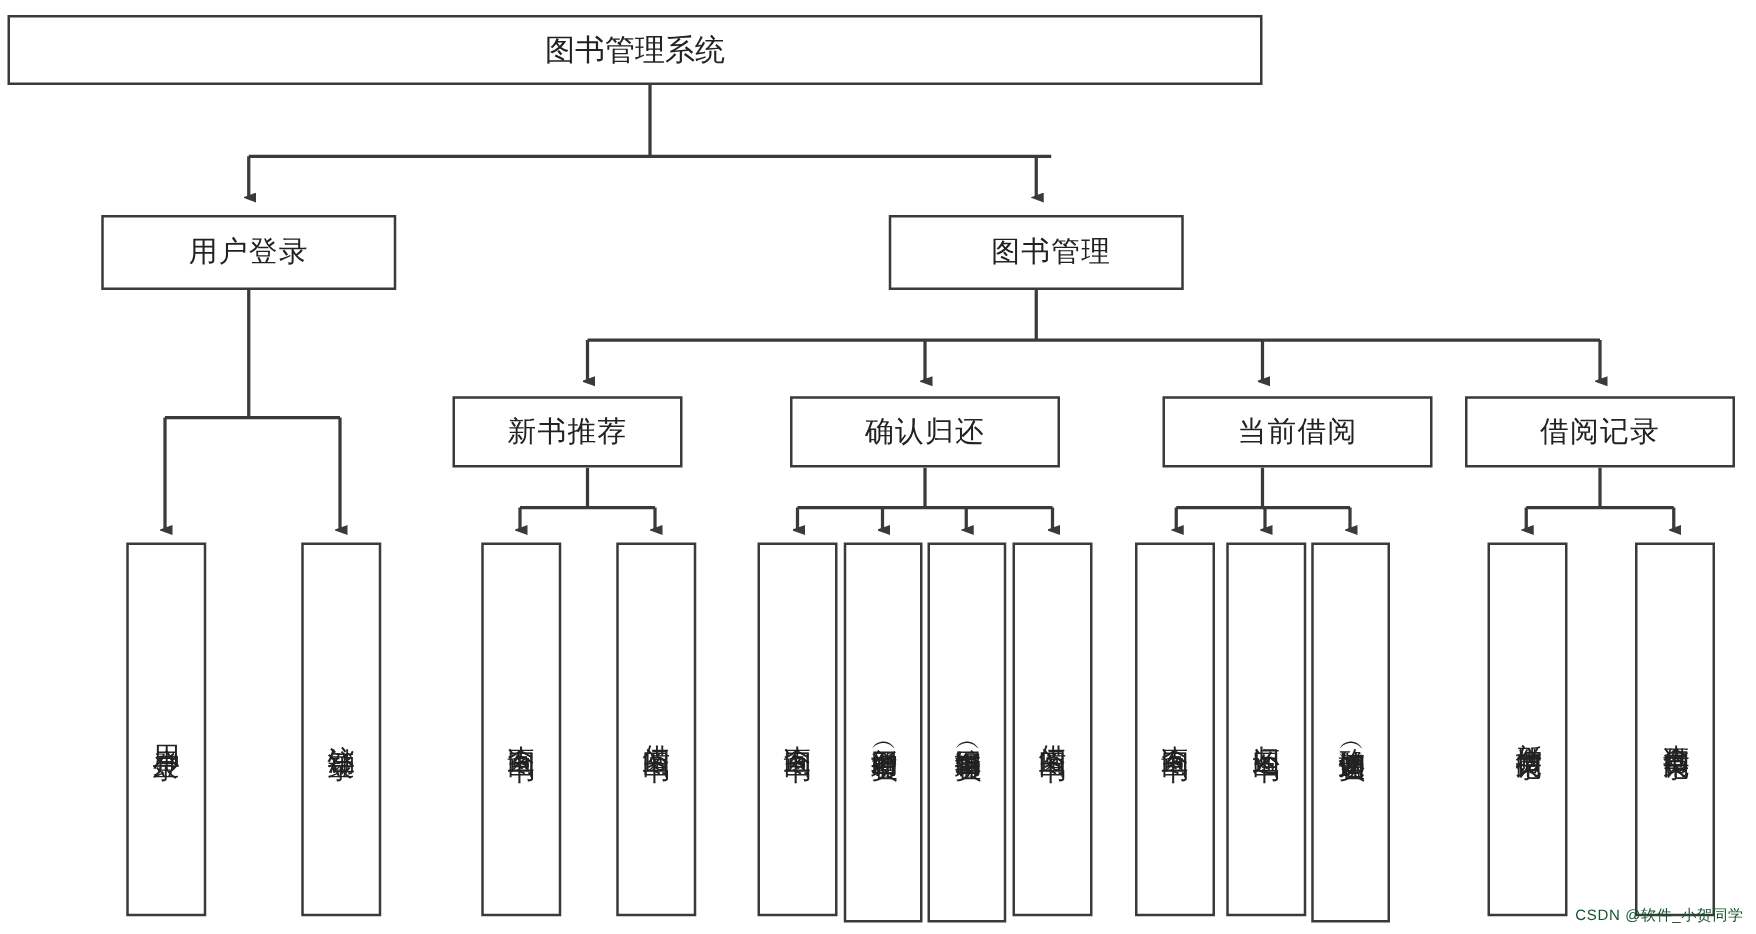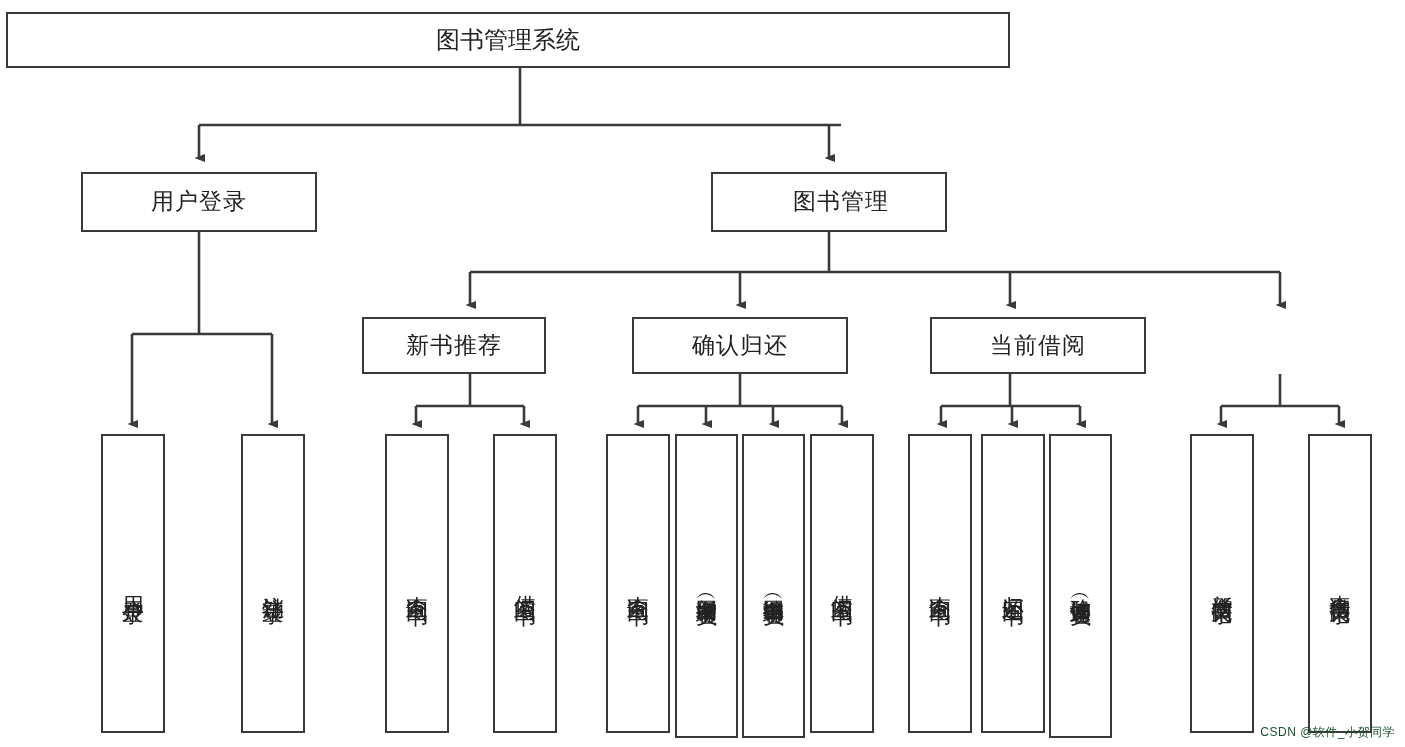--- a/index.html
+++ b/index.html
@@ -137,20 +137,23 @@
 
   <div class="node h" style="left:362px; top:317px; width:184px; height:57px;">
     <span>新书推荐</span>
   </div>
   <div class="node h" style="left:632px; top:317px; width:216px; height:57px;">
     <span>确认归还</span>
   </div>
   <div class="node h" style="left:902px; top:317px; width:216px; height:57px;margin-left:28px;">
     <span>当前借阅</span>
   </div>
+  <div class="node h" style="left:1172px; top:317px; width:216px; height:57px;">
+    <span>借阅记录</span>
+  </div>
 
   <div class="node v" style="left:101px; top:434px; width:64px; height:299px;">
     <span class="vtext">用户登录</span>
   </div>
   <div class="node v" style="left:241px; top:434px; width:64px; height:299px;">
     <span class="vtext">注销登录</span>
   </div>
 
   <div class="node v" style="left:385px; top:434px; width:64px; height:299px;">
     <span class="vtext">查询图书</span>

